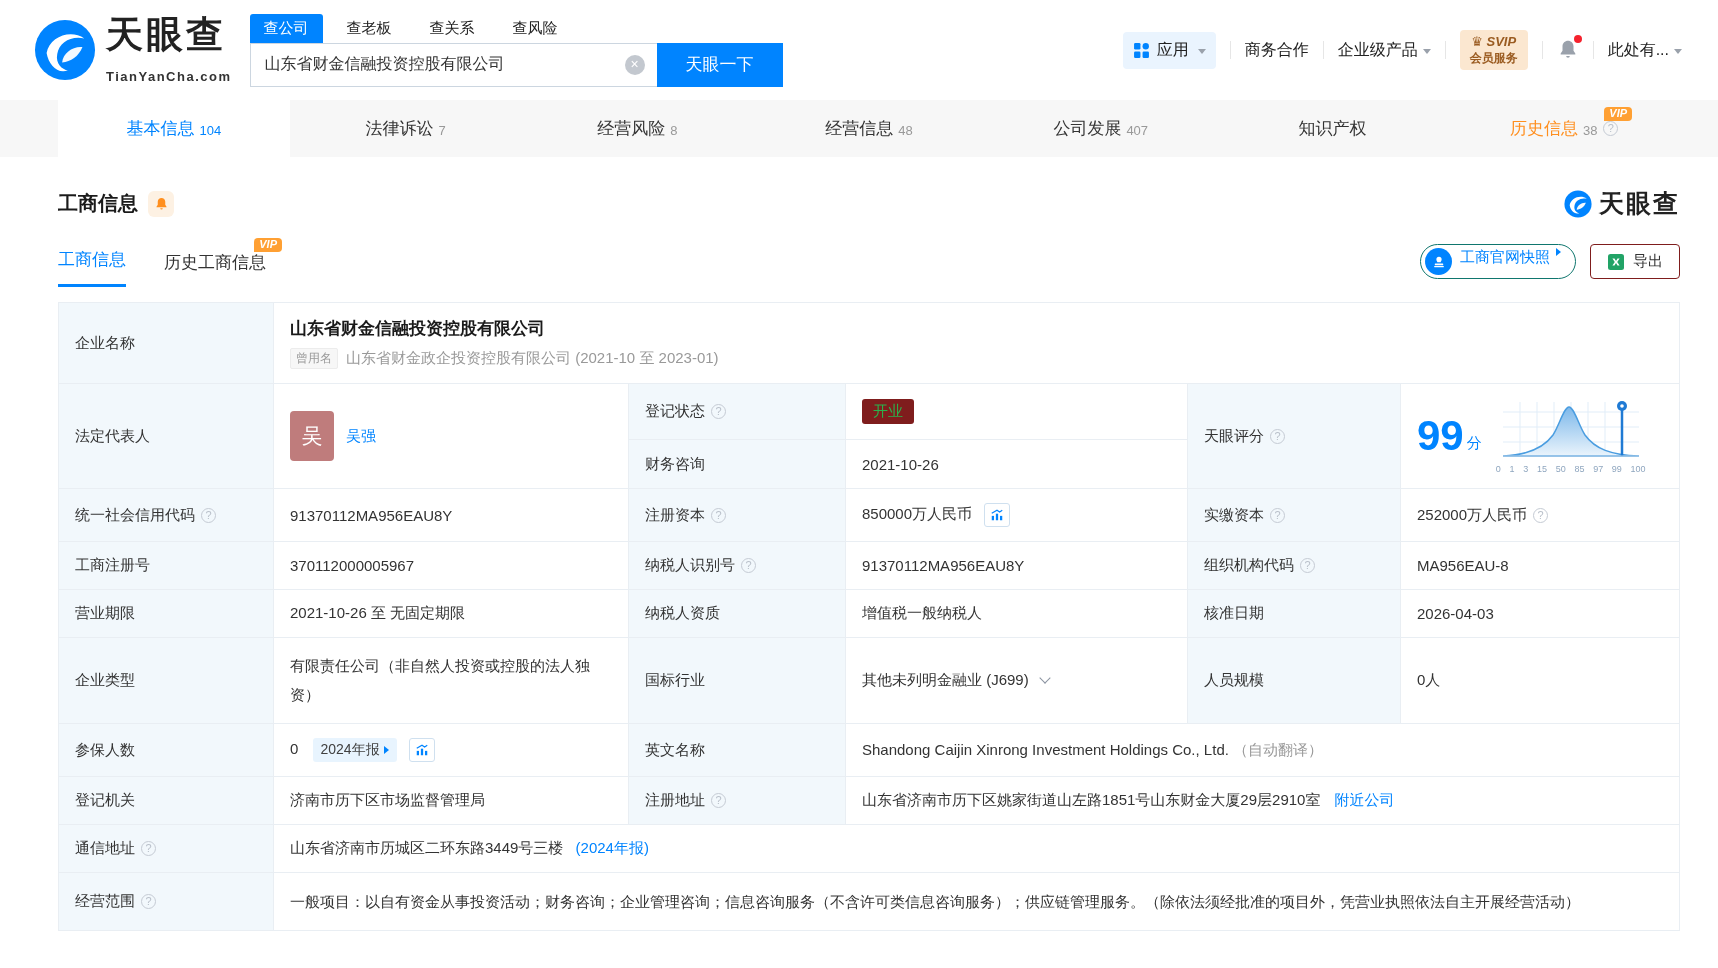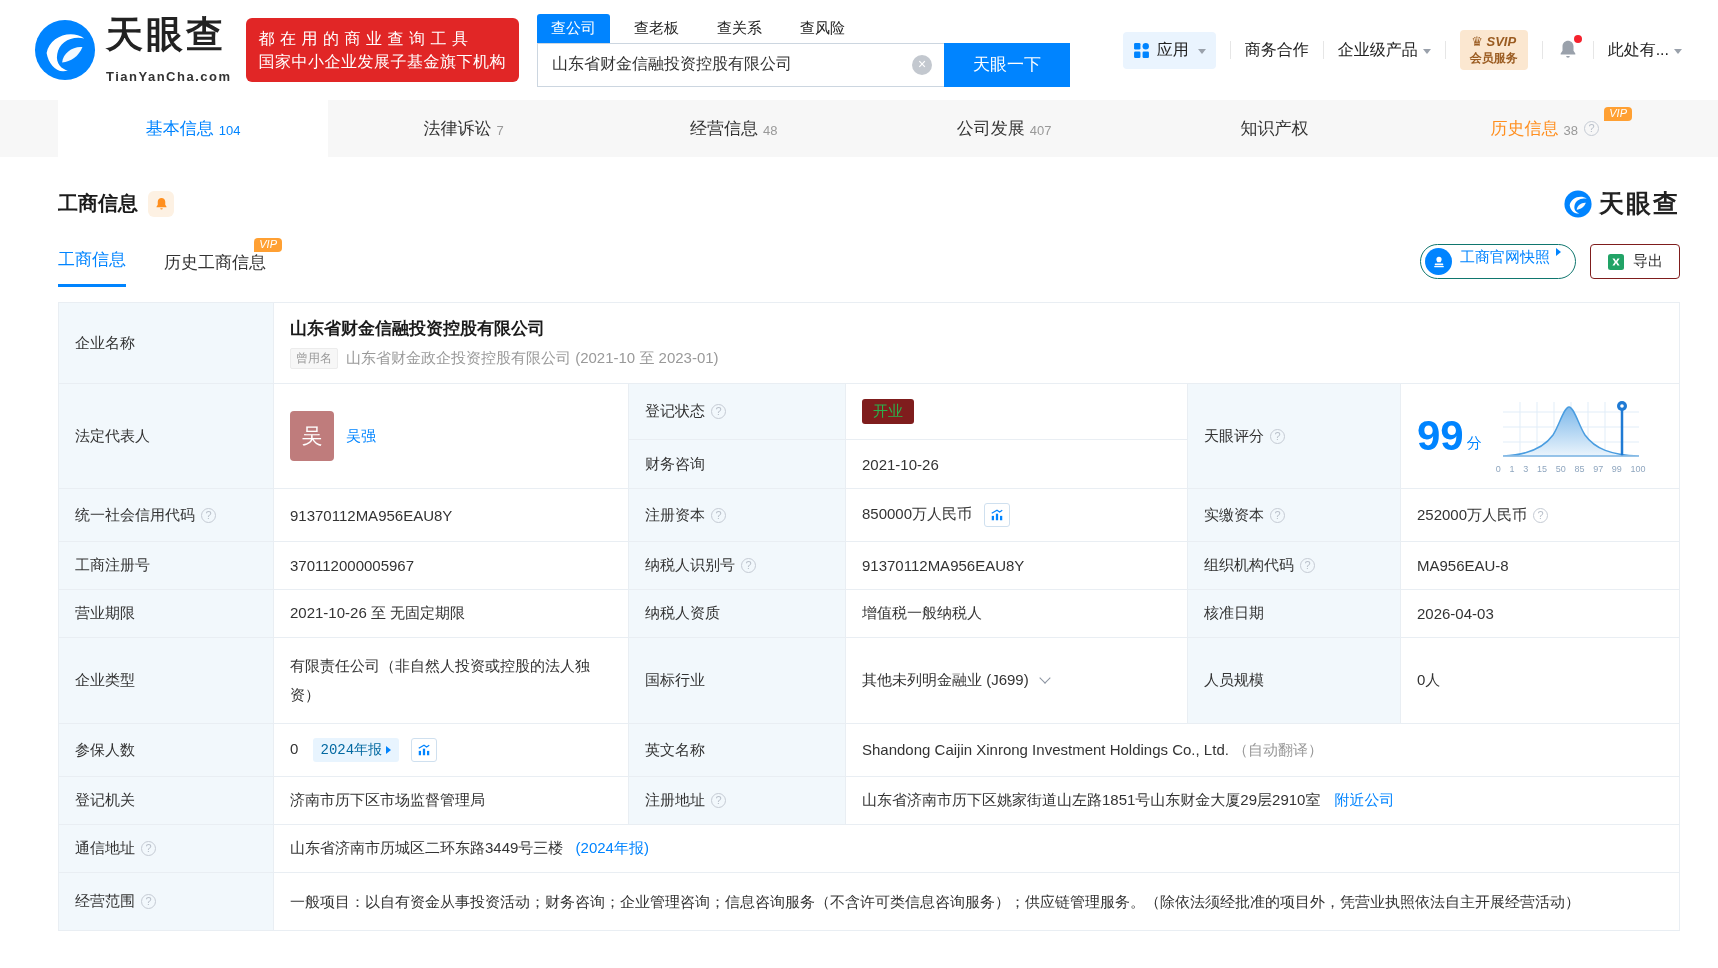--- a/index.html
+++ b/index.html
@@ -45,21 +45,21 @@
   .bell-dot { position:absolute; top:-3px; right:-3px; width:8px; height:8px; border-radius:50%; background:#f5222d; }
 
   
   .nav { height:57px; background:#f7f7f7; display:flex; padding:0 38px 0 58px; }
   .nav-tab { flex:1; display:flex; align-items:center; justify-content:center; font-size:17px; color:#333;
      cursor:pointer; position:relative; }
   .nav-tab .cnt { font-size:13px; color:#999; margin-left:5px; margin-top:3px; }
   .nav-tab.active { background:#fff; color:#0084ff; }
   .nav-tab.active .cnt { color:#0084ff; }
   .nav-tab.orange { color:#ff8f1f; }
-  .vip-badge { background:#ffa033; color:#fff; font-size:11px; font-weight:normal; font-style:italic;
+  .vip-badge { background:#ffa033; color:#fff; font-size:11px; font-weight:bold; font-style:italic;
      padding:1px 5px 2px; border-radius:4px 4px 4px 0; line-height:1; }
   .nav-vip { position:absolute; top:7px; right:48px; }
 
   
   .main { padding:0 38px 0 58px; }
   .sec-head { margin-top:30px; display:flex; align-items:center; }
   .sec-title { font-size:20px; font-weight:bold; color:#1a1a1a; }
   .bell-chip { margin-left:10px; width:26px; height:26px; background:#fdf1e3; border-radius:6px;
      display:flex; align-items:center; justify-content:center; cursor:pointer; }
   .brand { margin-left:auto; display:flex; align-items:center; }
@@ -100,22 +100,22 @@
   .rep-cell .link { margin-left:12px; }
   .badge-open { display:inline-block; background:#7f1d1d; color:#2bb24c; padding:3px 11px; border-radius:3px; }
   .score-cell { display:flex; align-items:center; }
   .score-num { font-size:42px; font-weight:bold; color:#0084ff; line-height:1; }
   .score-unit { font-size:15px; color:#0084ff; margin:14px 0 0 3px; }
   .score-chart { margin-left:14px; width:150px; }
   .ticks { display:flex; justify-content:space-between; font-size:9px; color:#8fa6bf; margin-top:1px; }
   .mini-btn { display:inline-flex; align-items:center; justify-content:center; width:26px; height:24px;
      border:1px solid #cfe0ef; border-radius:3px; background:#fff; cursor:pointer; vertical-align:middle;
      margin-left:8px; }
-  .badge-report { display:inline-flex; align-items:center; background:#e8f4fe; color:#0369a1; font-size:14px;
-     padding:3px 8px; border-radius:3px; margin-left:10px; cursor:pointer;font-family:Liberation Mono, monospace; }
+  .badge-report { display:inline-flex; align-items:center; background:#e8f4fe; color:#404040; font-size:14px;
+     padding:3px 8px; border-radius:3px; margin-left:10px; cursor:pointer; }
   .badge-report .tri { width:0; height:0; border-top:4px solid transparent; border-bottom:4px solid transparent;
      border-left:5px solid #0084ff; margin-left:4px; }
   .chevron { display:inline-block; width:8px; height:8px; border-right:1.5px solid #8a93a0;
      border-bottom:1.5px solid #8a93a0; transform:rotate(45deg); margin-left:8px; vertical-align:3px; cursor:pointer; }
   .note { color:#999; }
   .scope { line-height:1.95; }
 </style>
 </head>
 <body>
 
@@ -125,24 +125,20 @@
       <circle cx="32" cy="32" r="31" fill="#0084ff"></circle>
       <path d="M13 35 C16 18 38 10 52 20 C38 17 26 24 24 36 C22 46 29 52 35 53 C24 57 15 47 13 35 Z" fill="#fff"></path>
       <path d="M29 45 C30 35 40 28 50 29 C46 39 38 44 29 45 Z" fill="#fff" opacity="0.95"></path>
     </svg>
     <div class="logo-txt">
       <div class="logo-cn">天眼查</div>
       <div class="logo-en">TianYanCha.com</div>
     </div>
   </div>
 
-  <div class="promo">
-    <div class="l1">都在用的商业查询工具</div>
-    <div class="l2">国家中小企业发展子基金旗下机构</div>
-  </div>
 
   <div class="search-wrap">
     <div class="search-tabs">
       <div class="search-tab active">查公司</div>
       <div class="search-tab">查老板</div>
       <div class="search-tab">查关系</div>
       <div class="search-tab">查风险</div>
     </div>
     <div class="search-row">
       <div class="search-box">
@@ -194,20 +190,24 @@
 </div>
 
 <div class="nav">
   <div class="nav-tab active">
     <span>基本信息</span>
     <span class="cnt">104</span>
   </div>
   <div class="nav-tab">
     <span>法律诉讼</span>
     <span class="cnt">7</span>
+  </div>
+  <div class="nav-tab">
+    <span>经营风险</span>
+    <span class="cnt">8</span>
   </div>
   <div class="nav-tab">
     <span>经营信息</span>
     <span class="cnt">48</span>
   </div>
   <div class="nav-tab">
     <span>公司发展</span>
     <span class="cnt">407</span>
   </div>
   <div class="nav-tab">

